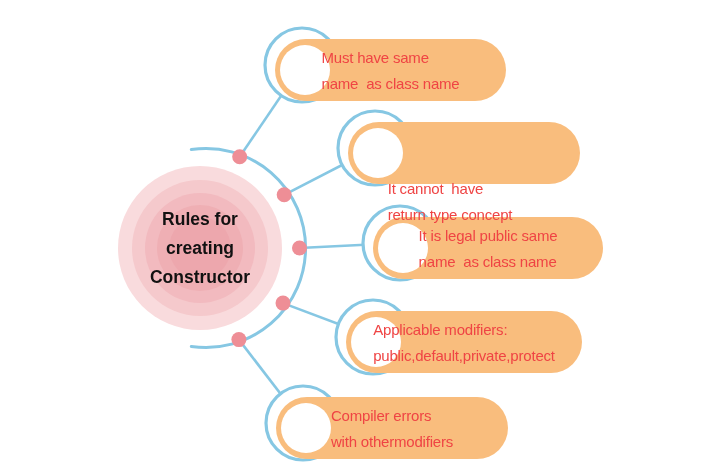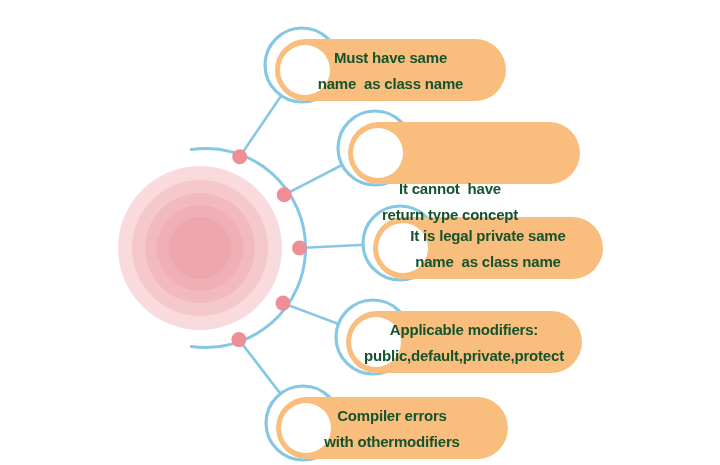--- a/index.html
+++ b/index.html
@@ -8,27 +8,27 @@
     width:720px; height:465px;
     background:#ffffff;
     overflow:hidden;
     font-family:"Liberation Sans", sans-serif;
   }
   .layer { position:absolute; left:0; top:0; }
   .pill-text {
     position:absolute;
     height:62px;
     display:flex; align-items:center; justify-content:center;
-    text-align:center;
-    font-weight:700;
+    text-align:left;
+    font-weight:400;
     font-size:15px;
     line-height:26px;
     letter-spacing:-0.2px;
     white-space:pre;
-    color:#14532d;
+    color:#ef4444;
   }
   .t1 { left:275px; top:40px;  width:231px; }
   .t2 { left:334px; top:123px; width:232px;margin-top:48px; }
   .t3 { left:373px; top:218px; width:230px; }
   .t4 { left:346px; top:312px; width:236px; }
   .t5 { left:276px; top:398px; width:232px; }
   .center-text {
     position:absolute;
     left:118px; top:202px; width:164px; height:92px;
     display:flex; align-items:center; justify-content:center;
@@ -81,25 +81,28 @@
 
     <circle cx="373" cy="337" r="37" fill="#ffffff" stroke="#86C7E3" stroke-width="3.2"></circle>
     <rect x="346" y="311" width="236" height="62" rx="31" ry="31" fill="#F9BD7D"></rect>
     <circle cx="376" cy="342" r="25" fill="#ffffff"></circle>
 
     <circle cx="303" cy="423" r="37" fill="#ffffff" stroke="#86C7E3" stroke-width="3.2"></circle>
     <rect x="276" y="397" width="232" height="62" rx="31" ry="31" fill="#F9BD7D"></rect>
     <circle cx="306" cy="428" r="25" fill="#ffffff"></circle>
   </svg>
 
+  <div class="center-text">Rules for
+creating
+Constructor</div>
 
   <div class="pill-text t1">Must have same
 name  as class name</div>
   <div class="pill-text t2">It cannot  have
 return type concept</div>
-  <div class="pill-text t3">It is legal private same
+  <div class="pill-text t3">It is legal public same
 name  as class name</div>
   <div class="pill-text t4">Applicable modifiers:
 public,default,private,protect</div>
   <div class="pill-text t5">Compiler errors
 with othermodifiers</div>
 
 </div>
 
 </body></html>

